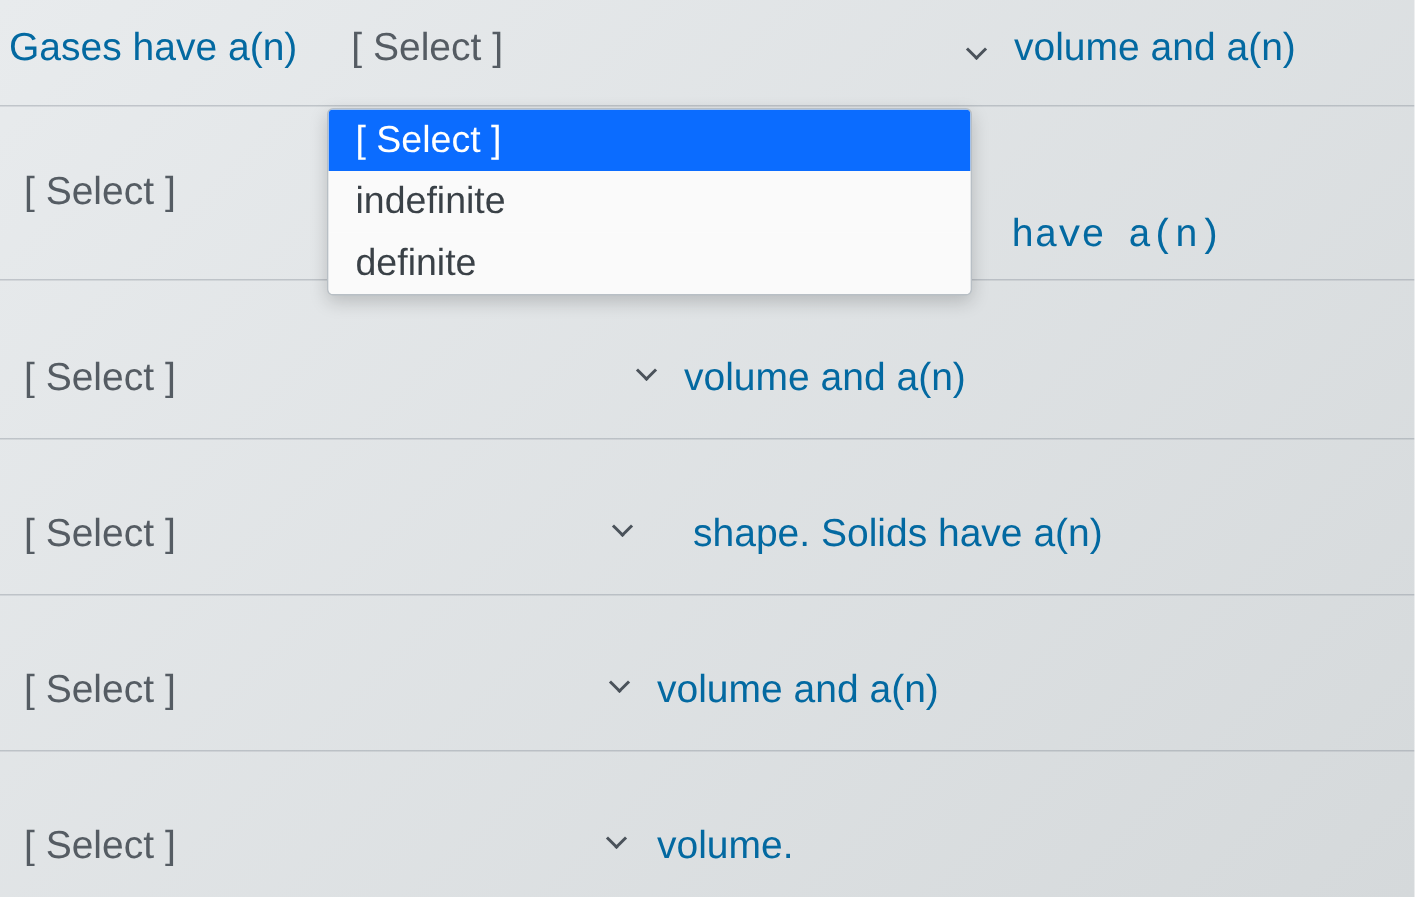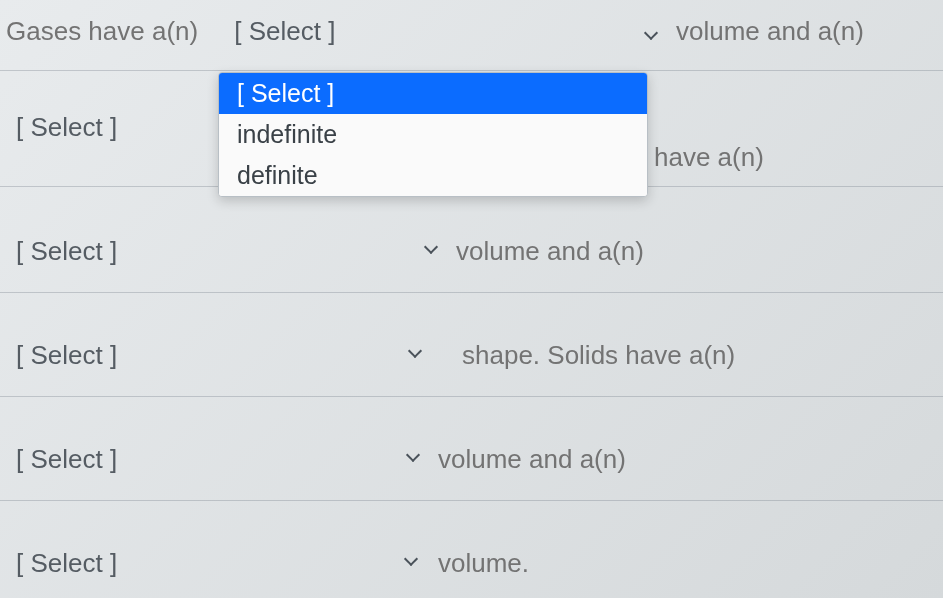--- a/index.html
+++ b/index.html
@@ -17,21 +17,21 @@
       position: relative;
       overflow: hidden;
     }
     .row {
       display: flex;
       align-items: center;
       position: absolute;
       width: 100%;
     }
     .static-text {
-      color: #737373;
+      color: #0369a1;
     }
     .select-box {
       display: inline-flex;
       align-items: center;
       color: #555c63;
       padding: 8px 14px;
       cursor: pointer;
       position: relative;
     }
     .select-indent {
@@ -109,21 +109,21 @@
 <div class="dropdown" style="left:218px; top:72px; width:430px;">
   <div class="dropdown-item selected">[ Select ]</div>
   <div class="dropdown-item option">indefinite</div>
   <div class="dropdown-item option">definite</div>
 </div>
 
 <div class="row" id="r1">
   <span class="select-box select-indent">
     <span>[ Select ]</span>
   </span>
-  <span class="static-text" style="position:absolute; left:654px; top:38px;">have a(n)</span>
+  <span class="static-text" style="position:absolute; left:674px; top:38px;font-family:Liberation Mono, monospace;">have a(n)</span>
 </div>
 
 <div class="divider" style="top:186px;"></div>
 
 <div class="row" id="r2">
   <span class="select-box select-indent">
     <span>[ Select ]</span>
   </span>
   <span class="chevron" style="position:absolute; left:424px; top:14px;"></span>
   <span class="static-text" style="position:absolute; left:456px;">volume and a(n)</span>

